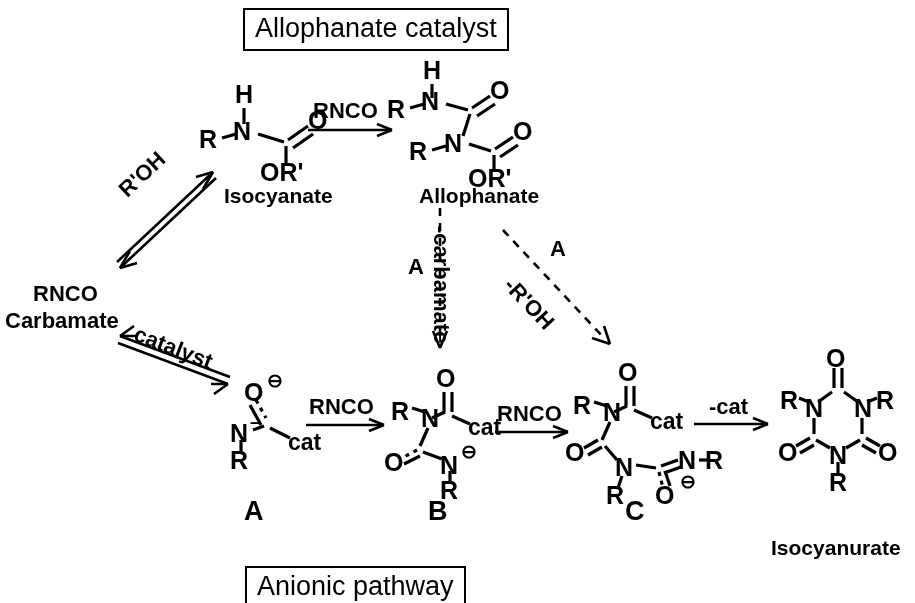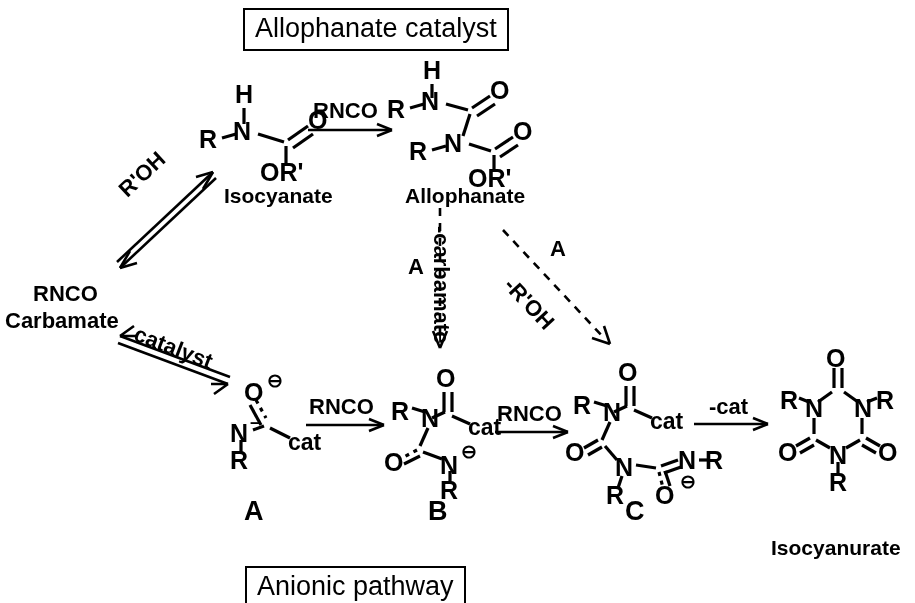--- a/index.html
+++ b/index.html
@@ -158,21 +158,21 @@
     </svg>
     <div class="abs atom" style="left:39px; top:0px;">H</div>
     <div class="abs atom" style="left:37px; top:31px;">N</div>
     <div class="abs atom" style="left:3px; top:39px;">R</div>
     <div class="abs atom" style="left:106px; top:20px;">O</div>
     <div class="abs atom" style="left:60px; top:73px;">N</div>
     <div class="abs atom" style="left:25px; top:81px;">R</div>
     <div class="abs atom" style="left:129px; top:61px;">O</div>
     <div class="abs atom" style="left:84px; top:108px;">OR'</div>
   </div>
-  <div class="abs cpd-name" style="left:405px; top:185px;">Allophanate</div>
+  <div class="abs cpd-name" style="left:419px; top:185px;">Allophanate</div>
 
   <svg width="915" height="603">
     <path class="arrow-dash" d="M 440,208 L 440,342"></path>
     <path class="arrow-line" d="M 440,348 L 433,331 M 440,348 L 447,331"></path>
   </svg>
   <div class="abs rxn-lbl" style="left:408px; top:256px;">A</div>
   <div class="abs rxn-lbl" style="left:452px; top:226px; transform: rotate(90deg); transform-origin: left top;">-carbamate</div>
 
   <svg width="915" height="603">
     <path class="arrow-dash" d="M 503,230 L 604,338"></path>

